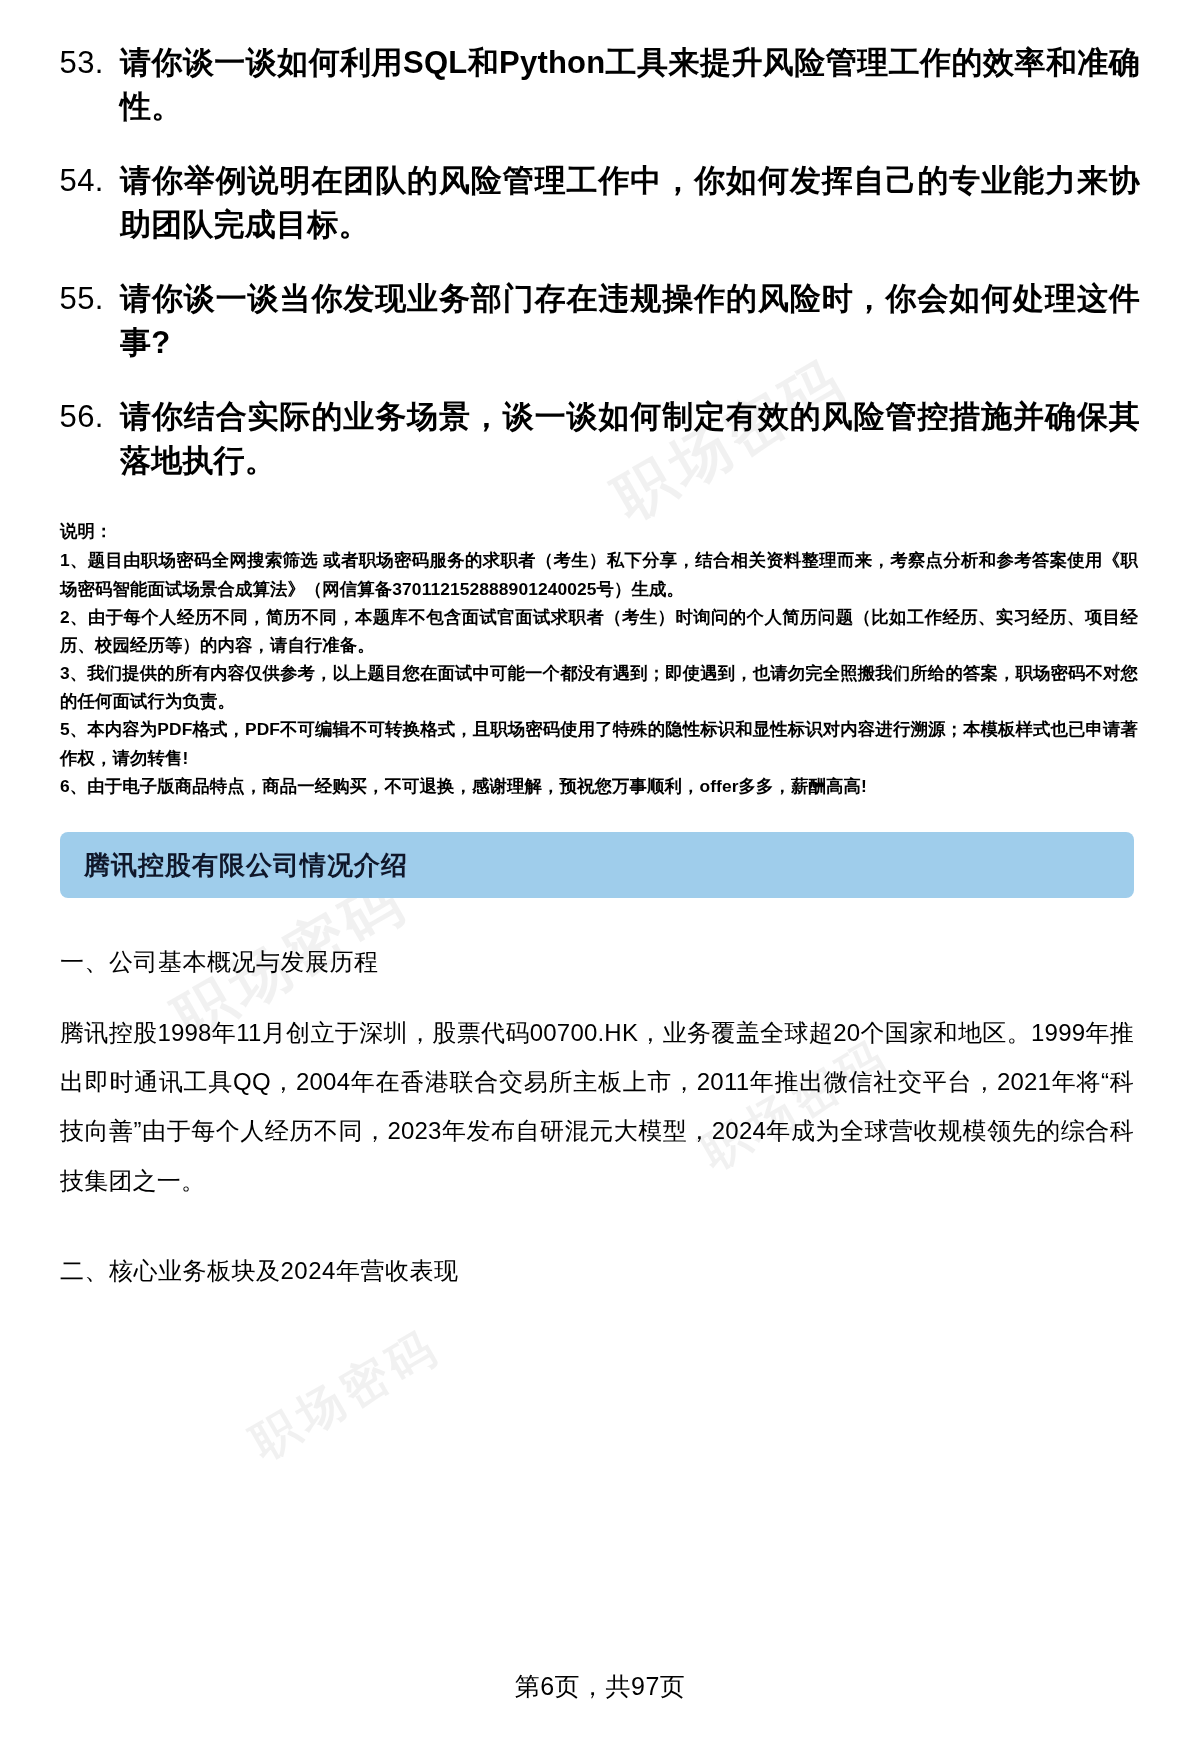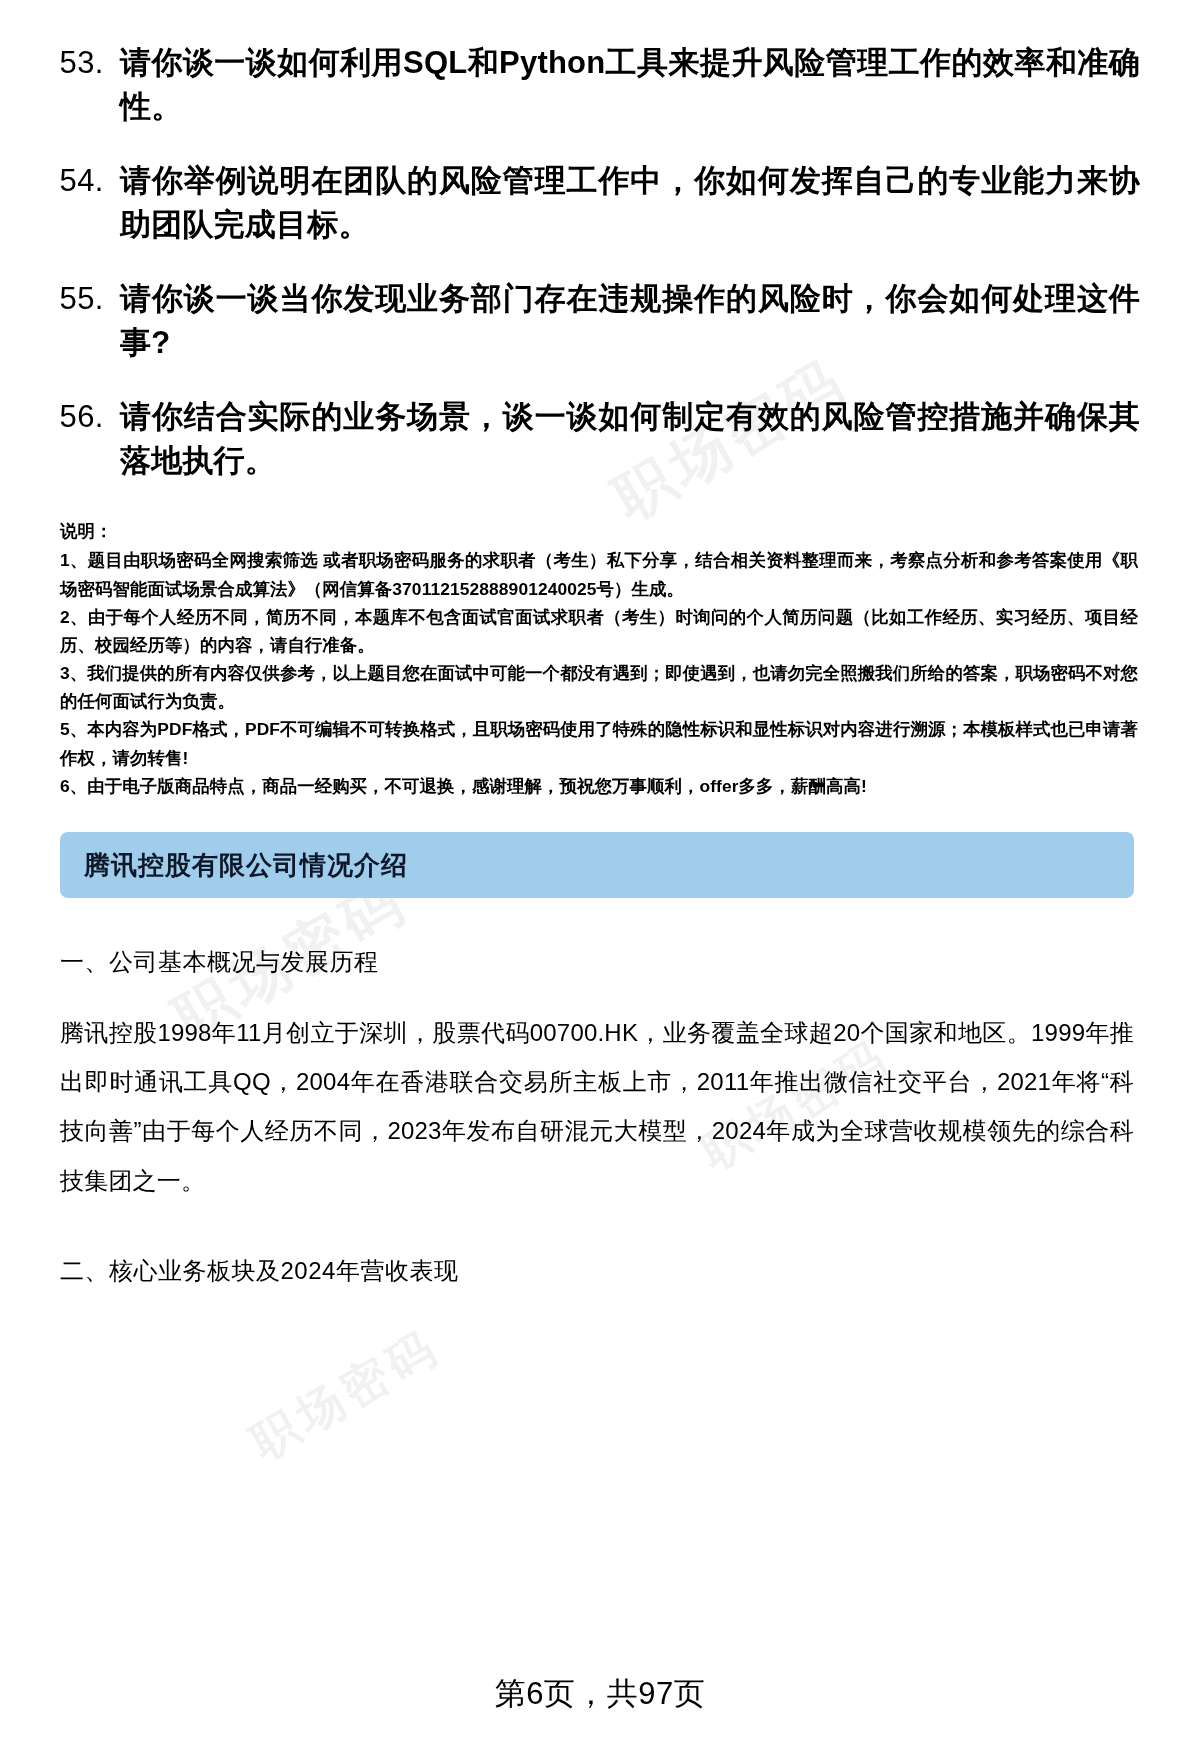--- a/index.html
+++ b/index.html
@@ -146,23 +146,23 @@
     line-height: 1.5;
     margin-top: 48px;
     letter-spacing: 0.5px;
   }
 
   
   .footer {
     position: absolute;
     left: 0;
     right: 0;
-    bottom: 40px;
+    bottom: 52px;
     text-align: center;
-    font-size: 31px;
+    font-size: 25px;
     z-index: 2;
     letter-spacing: 0.5px;
   }
 </style>
 </head>
 <body>
 
 <div class="page">
 
   <div class="watermark-layer">

